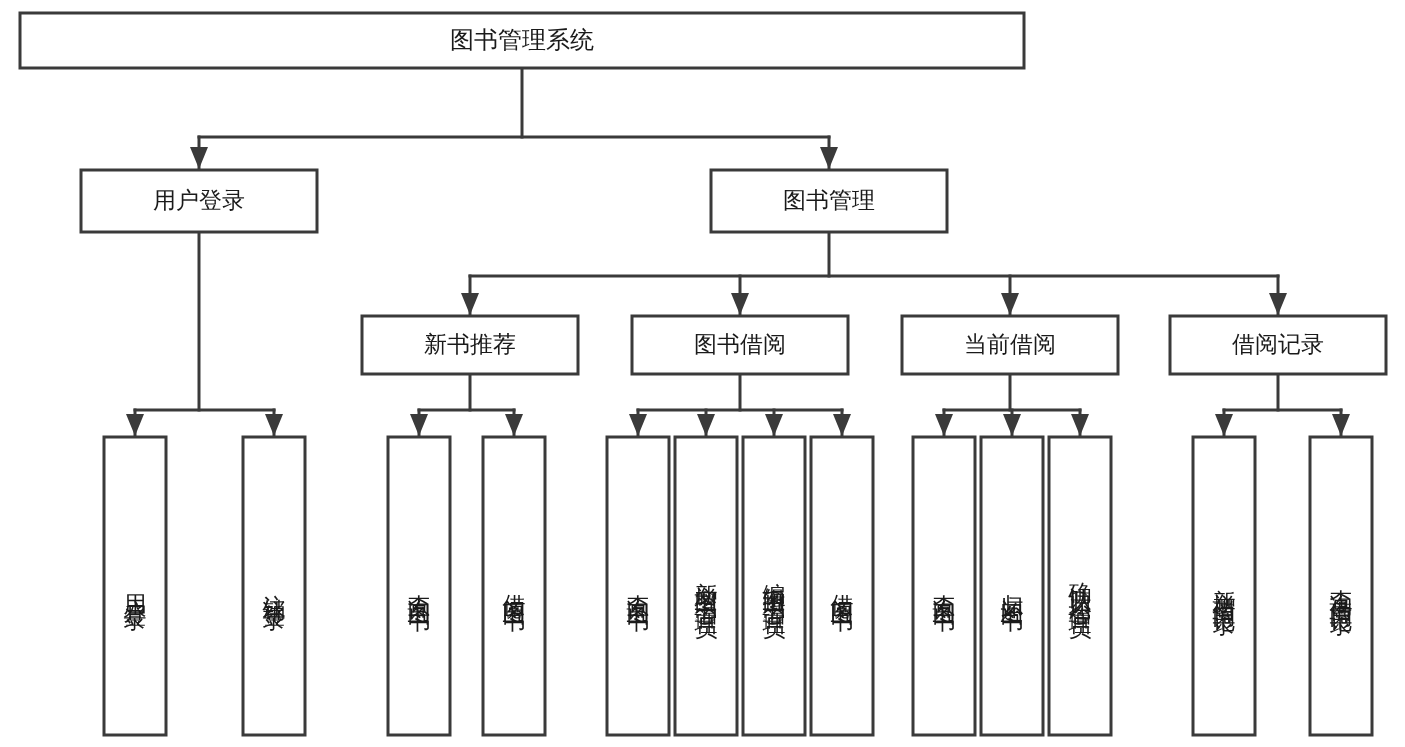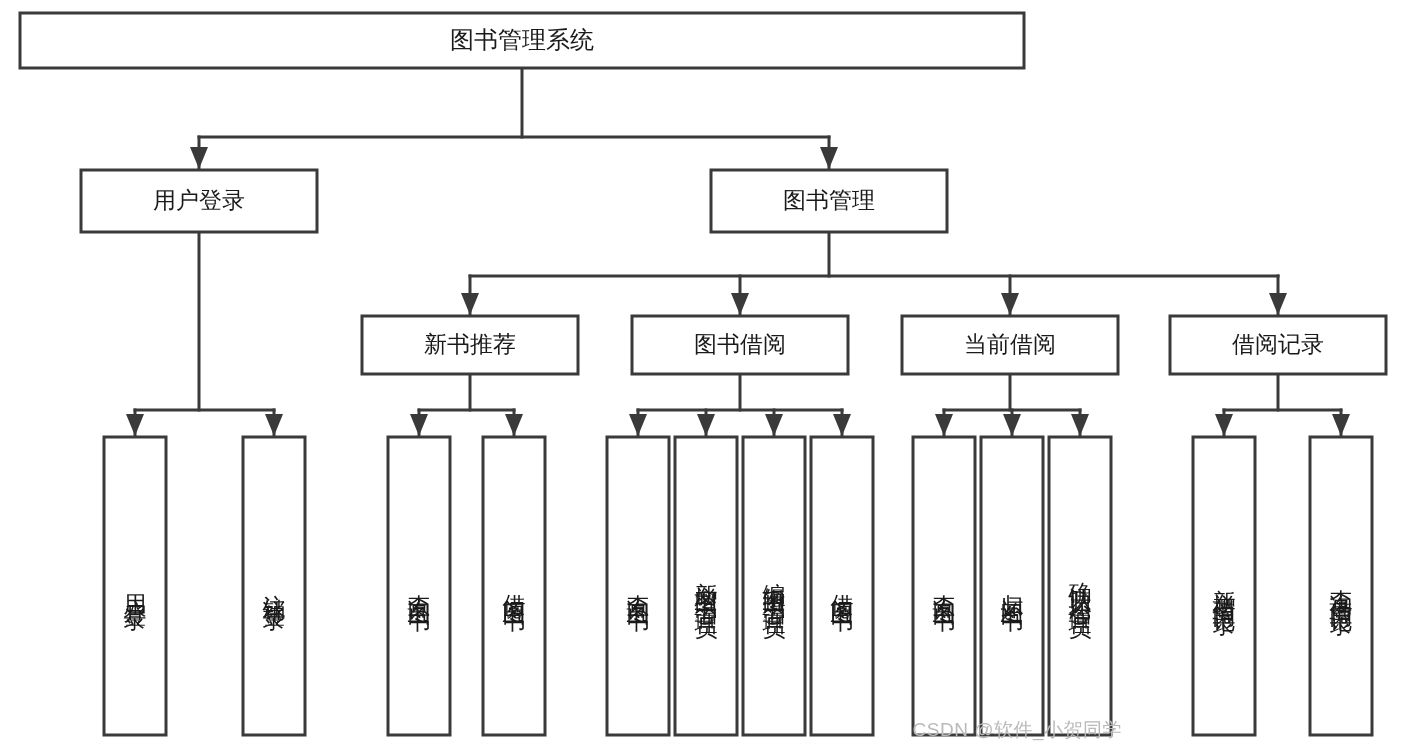--- a/index.html
+++ b/index.html
@@ -182,14 +182,13 @@
       <div class="leaf-label" style="left: 675px; top: 437px; width: 62px; height: 298px;">新增图书（管理员）</div>
       <div class="leaf-label" style="left: 743px; top: 437px; width: 62px; height: 298px;">编辑图书（管理员）</div>
       <div class="leaf-label" style="left: 811px; top: 437px; width: 62px; height: 298px;">借阅图书</div>
       <div class="leaf-label" style="left: 913px; top: 437px; width: 62px; height: 298px;">查询图书</div>
       <div class="leaf-label" style="left: 981px; top: 437px; width: 62px; height: 298px;">归还图书</div>
       <div class="leaf-label" style="left: 1049px; top: 437px; width: 62px; height: 298px;">确认归还（管理员）</div>
       <div class="leaf-label" style="left: 1193px; top: 437px; width: 62px; height: 298px;">新增借阅记录</div>
       <div class="leaf-label" style="left: 1310px; top: 437px; width: 62px; height: 298px;">查询借阅记录</div>
     </div>
 
-  <div class="watermark">CSDN @软件_小贺同学</div>
 </div>
 
 </body></html>

